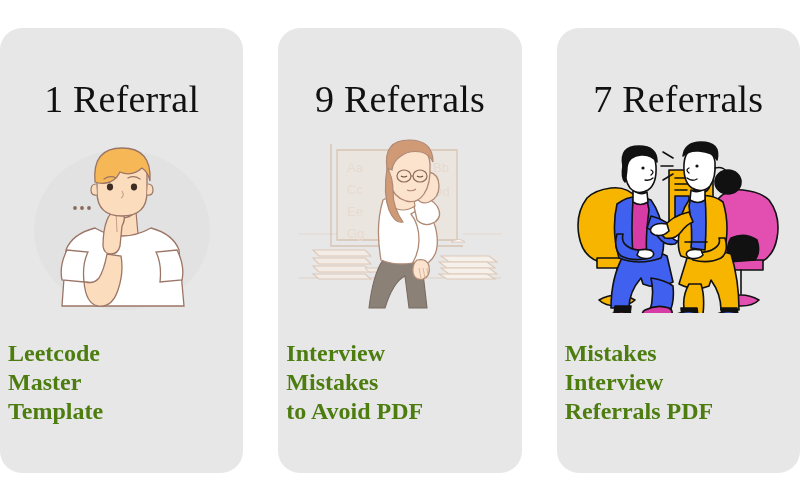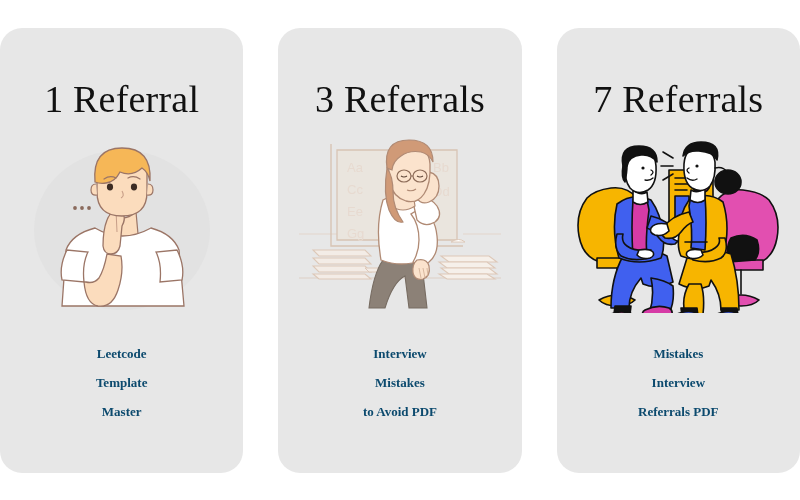--- a/index.html
+++ b/index.html
@@ -59,24 +59,24 @@
     position: relative;
   }
   .art svg {
     display: block;
     width: 100%;
     height: 100%;
   }
   .caption {
     font-family: "Liberation Serif", serif;
     font-weight: bold;
-    font-size: 13px;
+    font-size: 24px;
     line-height: 29px;
-    color: #0c4a6e;
-    text-align: center;
+    color: #4d7c0f;
+    text-align: left;
     margin-top: 26px;
     width: 100%;
     padding: 0 8px;
     box-sizing: border-box;
   }
   .caption .ln { display: block; white-space: nowrap; }
 </style>
 </head>
 <body>
 
@@ -119,27 +119,27 @@
           <path d="M105 53 q3 5 -1 7" stroke="#c79e88" stroke-width="1.1" fill="none"></path>
 
           <circle cx="58" cy="70" r="1.9" fill="#8a6a5c"></circle>
           <circle cx="65" cy="70" r="1.9" fill="#8a6a5c"></circle>
           <circle cx="72" cy="70" r="1.9" fill="#8a6a5c"></circle>
         </svg>
       </div>
 
       <div class="caption">
         <span class="ln">Leetcode</span>
+        <span class="ln">Master</span>
         <span class="ln">Template</span>
-        <span class="ln">Master</span>
       </div>
     </div>
 
     <div class="card">
-      <div class="card-title">3 Referrals</div>
+      <div class="card-title">9 Referrals</div>
 
       <div class="art">
         <svg viewBox="0 0 210 175" xmlns="http://www.w3.org/2000/svg">
 
           <path d="M4 140 h202" stroke="#ddd0c6" stroke-width="1.1" fill="none"></path>
           <path d="M4 96 h38" stroke="#e3d6cc" stroke-width="1.1" fill="none"></path>
           <path d="M168 96 h38" stroke="#e3d6cc" stroke-width="1.1" fill="none"></path>
 
           <path d="M42 12 h120 v90 h-120 z" fill="#eae5de" stroke="#d8c4b4" stroke-width="1.3"></path>
           <path d="M36 6 v102 h132" stroke="#d8c4b4" stroke-width="1.4" fill="none"></path>

